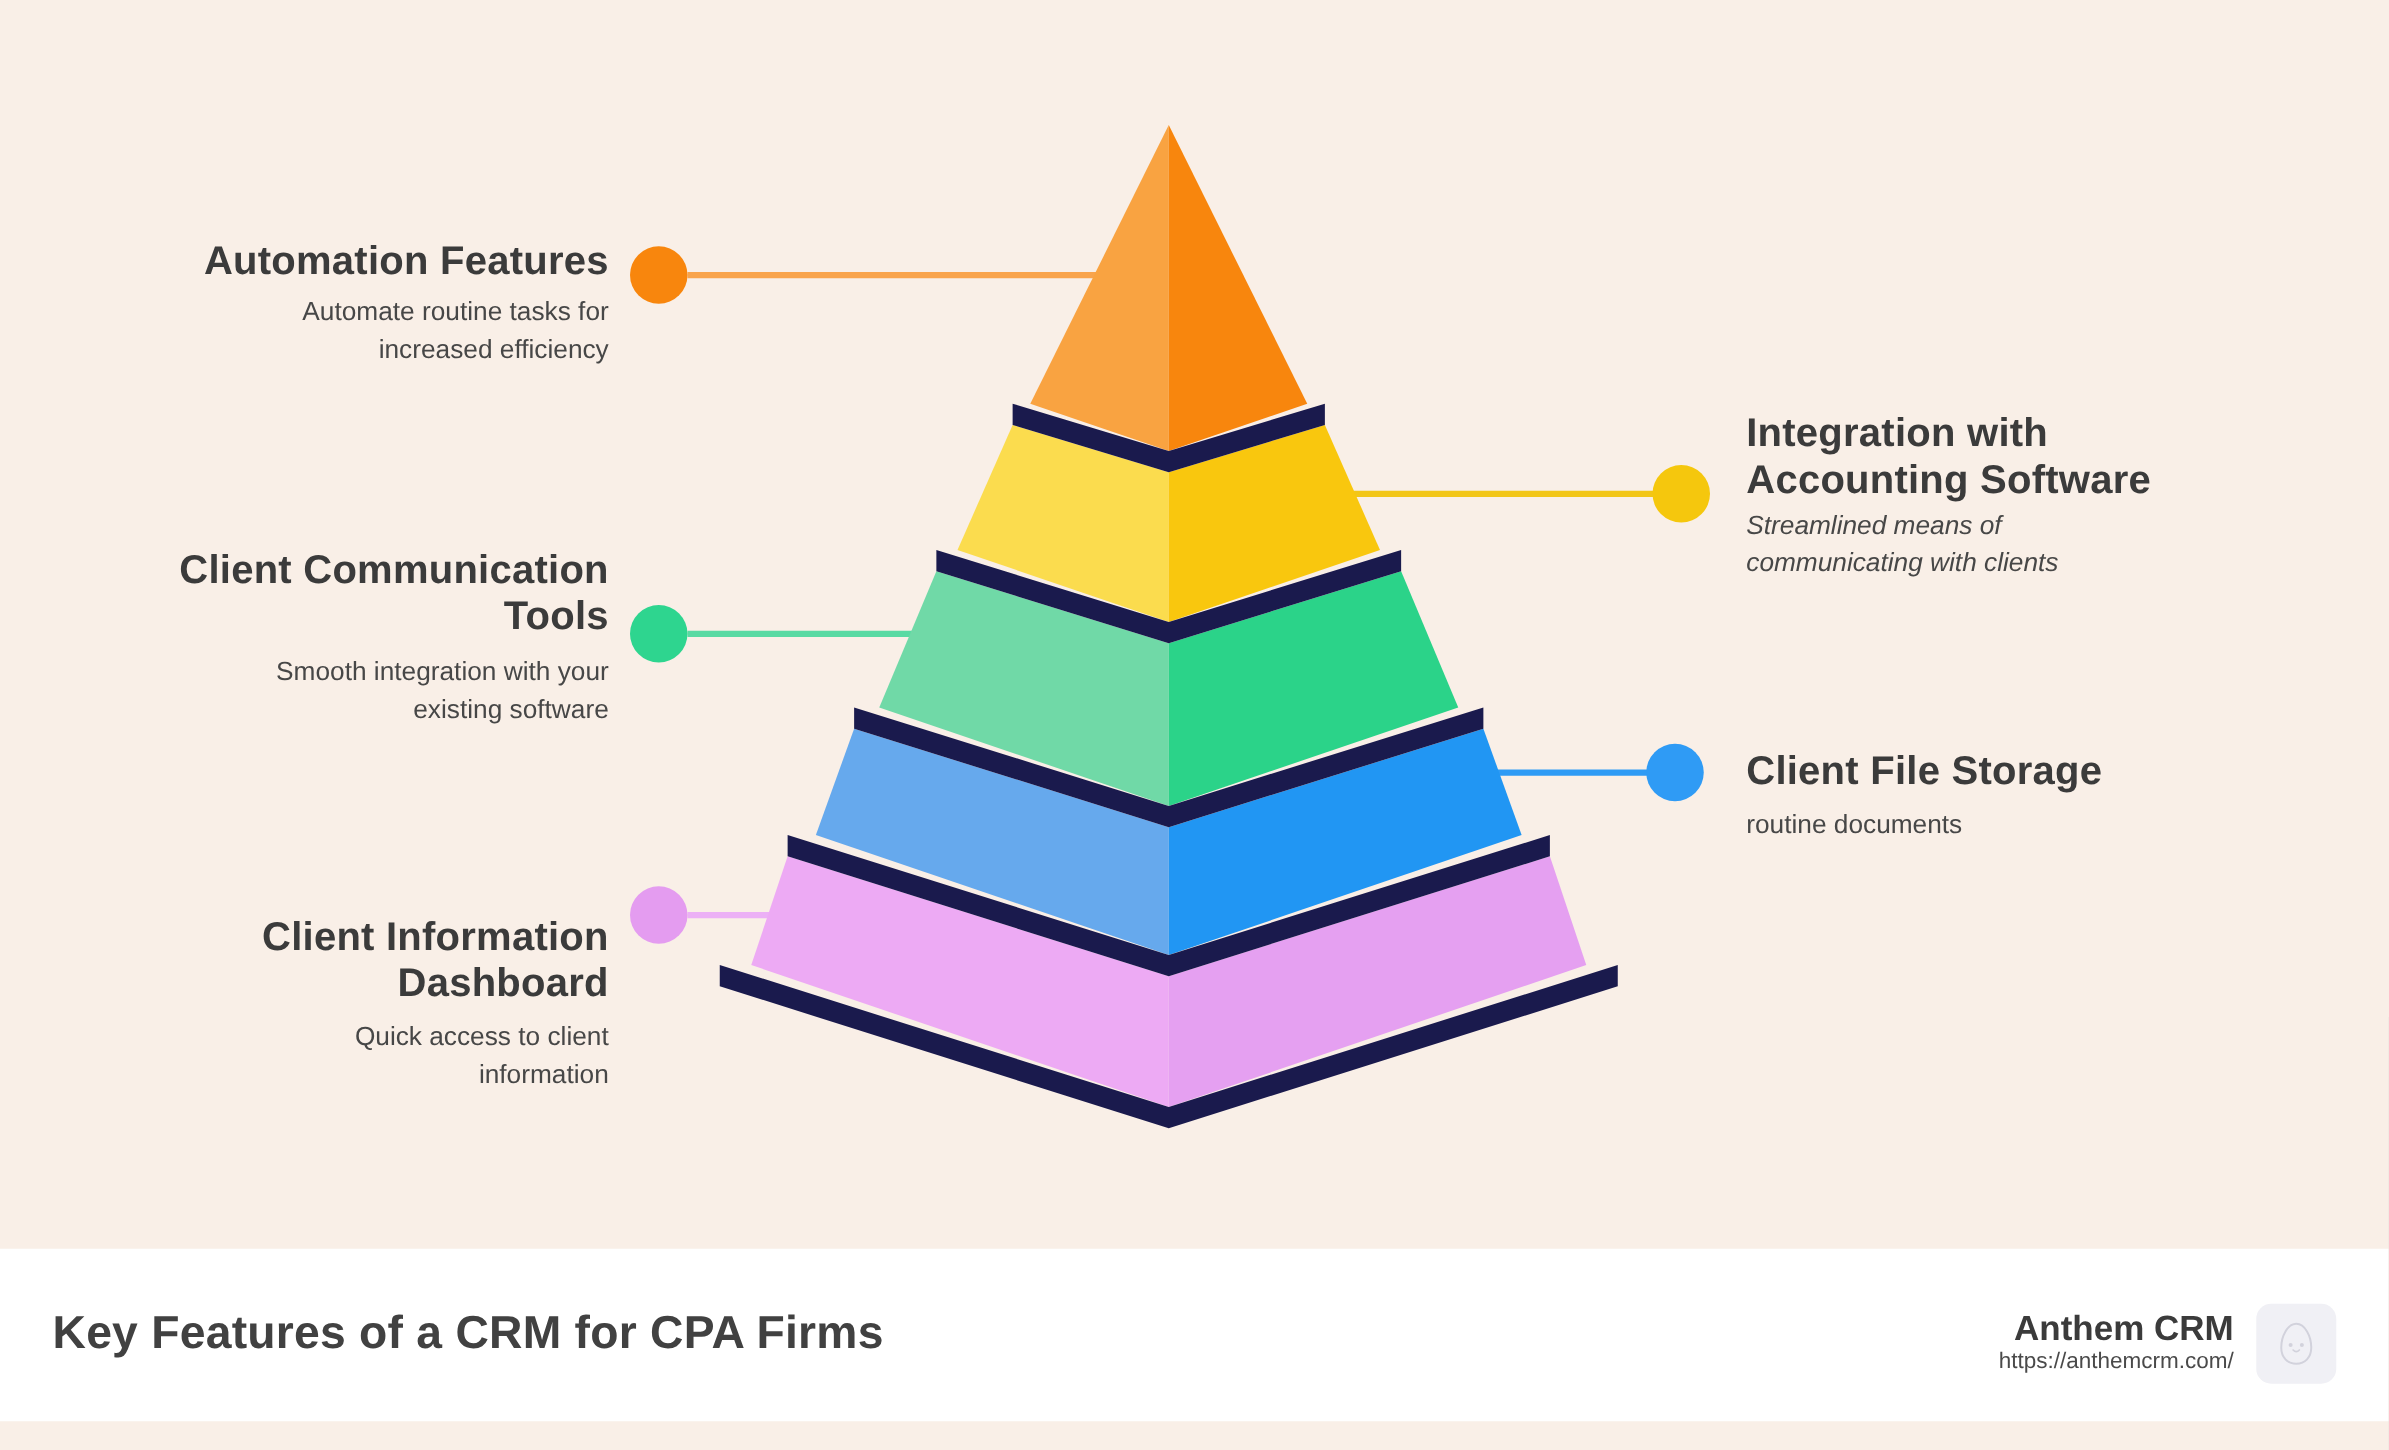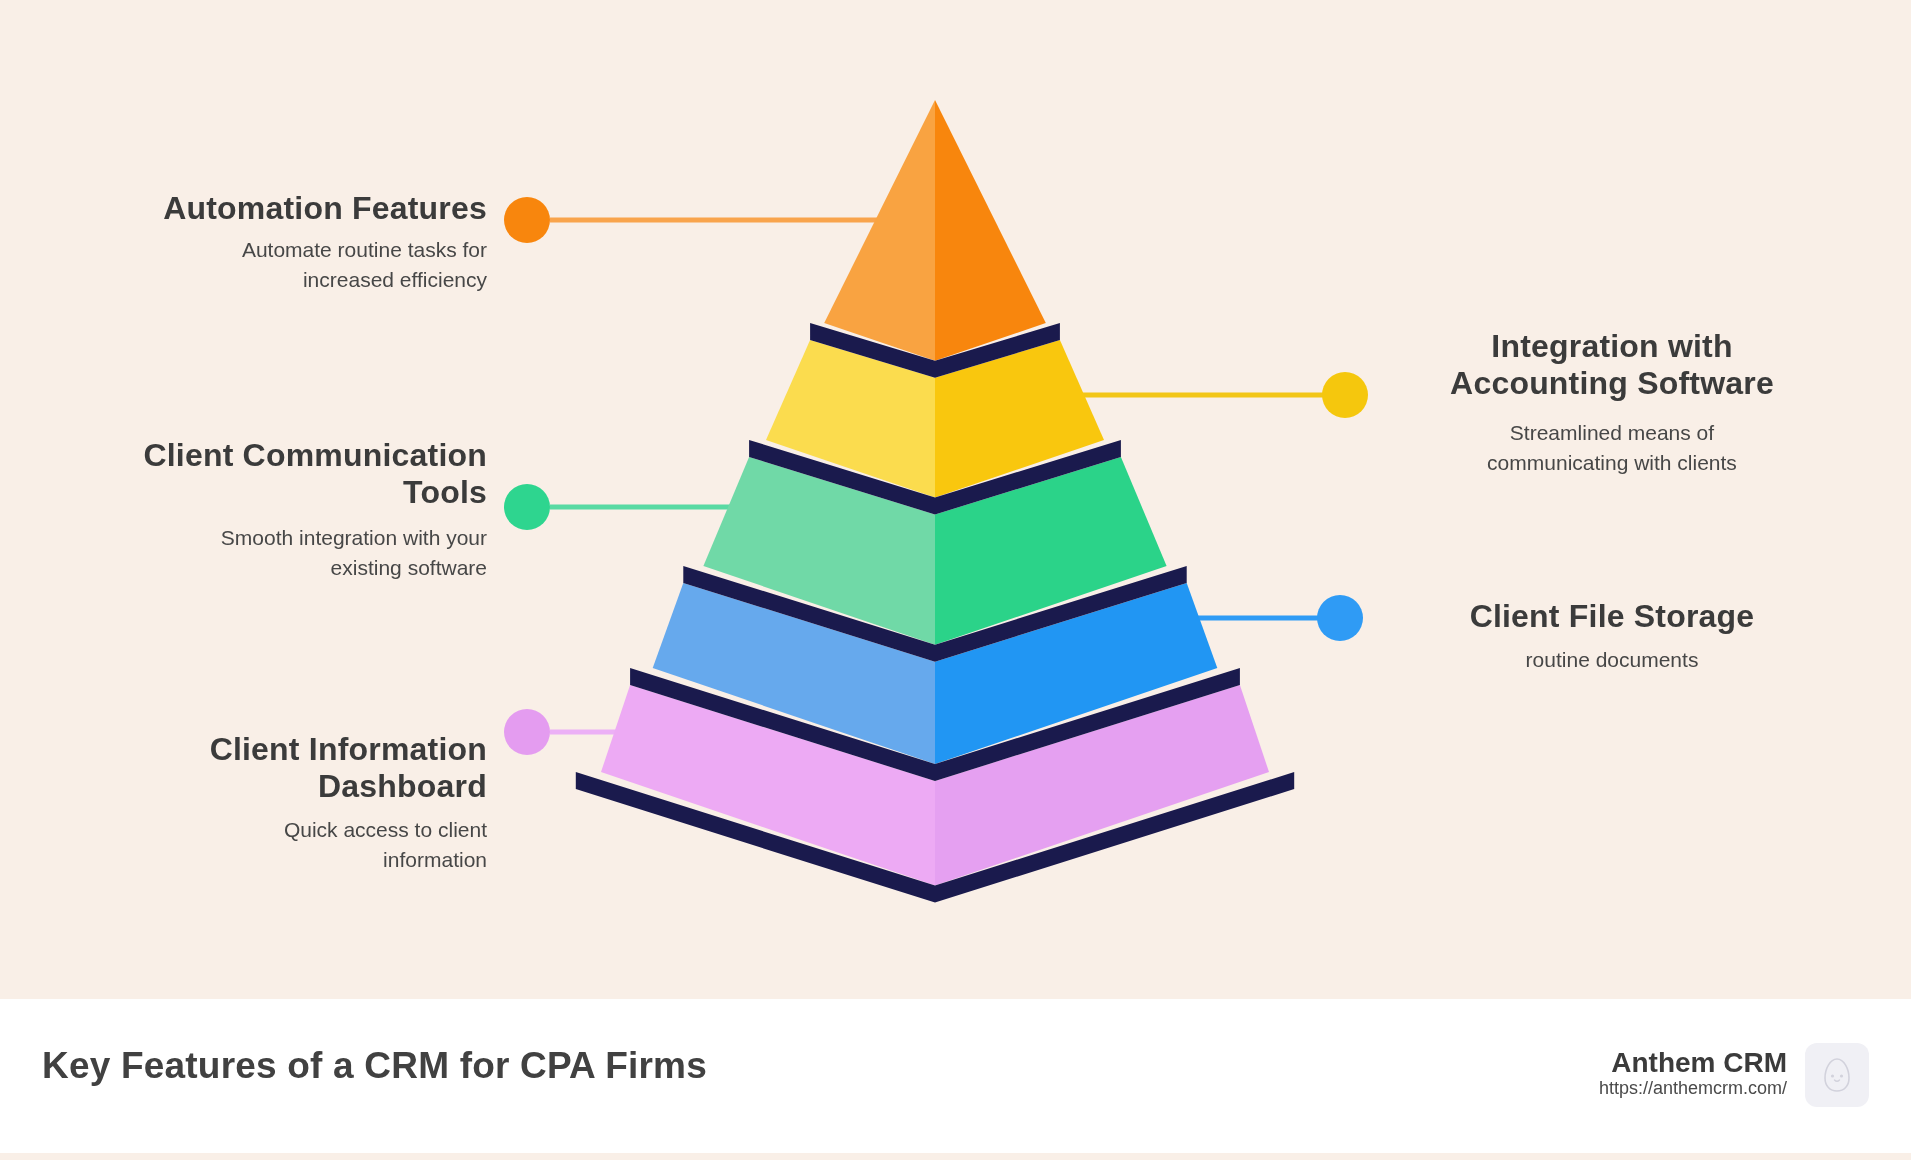--- a/index.html
+++ b/index.html
@@ -6,25 +6,25 @@
   .canvas{
     position:relative;
     width:1911px;height:1160px;
     overflow:hidden;
     font-family:"Liberation Sans", sans-serif;
     background:#F9EFE7;
   }
   #pyramid-svg{position:absolute;left:0;top:0;width:1911px;height:1160px;}
   .callout{position:absolute;width:430px;}
   .callout.left{text-align:right;}
-  .callout.right{text-align:center;}
+  .callout.right{text-align:left;}
   .c-title{font-size:32px;line-height:37px;font-weight:bold;color:#3B3B3B;letter-spacing:.2px;}
   .c-desc{font-size:21px;line-height:30px;color:#474747;margin-top:8px;}
   .footer{
-    position:absolute;left:0;top:999px;width:1911px;height:154px;background:#FFFFFF;
+    position:absolute;left:0;top:999px;width:1911px;height:138px;background:#FFFFFF;
   }
   .footer-title{
     position:absolute;left:42px;top:46px;
     font-size:37px;font-weight:bold;color:#414141;letter-spacing:.2px;
   }
   .brand{position:absolute;right:124px;top:50px;text-align:right;}
   .brand-name{font-size:28px;line-height:27px;font-weight:bold;color:#3B3B3B;}
   .brand-url{font-size:18px;line-height:25px;color:#4A4A4A;}
   .logo-box{
     position:absolute;right:42px;top:44px;width:64px;height:64px;
@@ -73,21 +73,21 @@
       <div>Automate routine tasks for</div>
       <div>increased efficiency</div>
     </div>
   </div>
 
   <div class="callout right" style="top:328px; left:1397px;">
     <div class="c-title">
       <div>Integration with</div>
       <div>Accounting Software</div>
     </div>
-    <div class="c-desc" style="margin-top:16px;">
+    <div class="c-desc" style="margin-top:4px;font-style:italic;">
       <div>Streamlined means of</div>
       <div>communicating with clients</div>
     </div>
   </div>
 
   <div class="callout left" style="top:437px; right:1424px;">
     <div class="c-title">
       <div>Client Communication</div>
       <div>Tools</div>
     </div>

